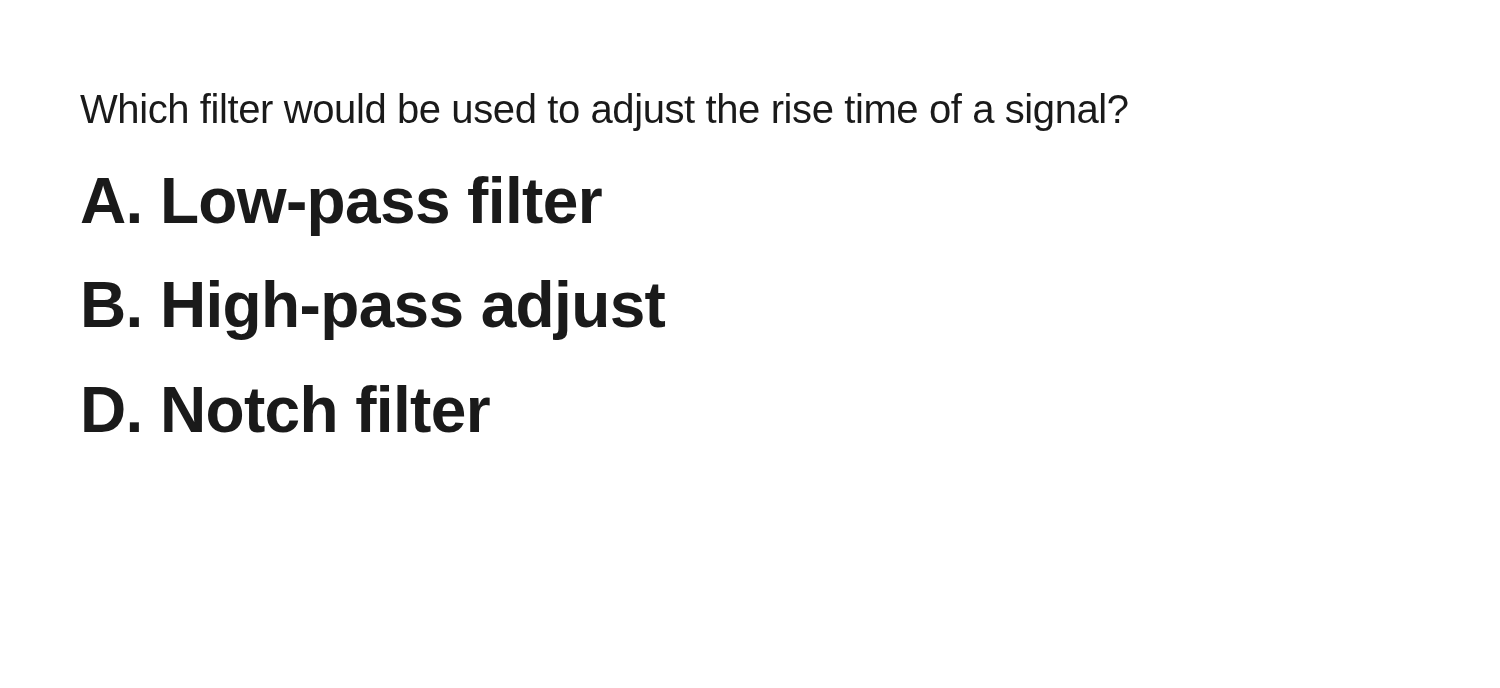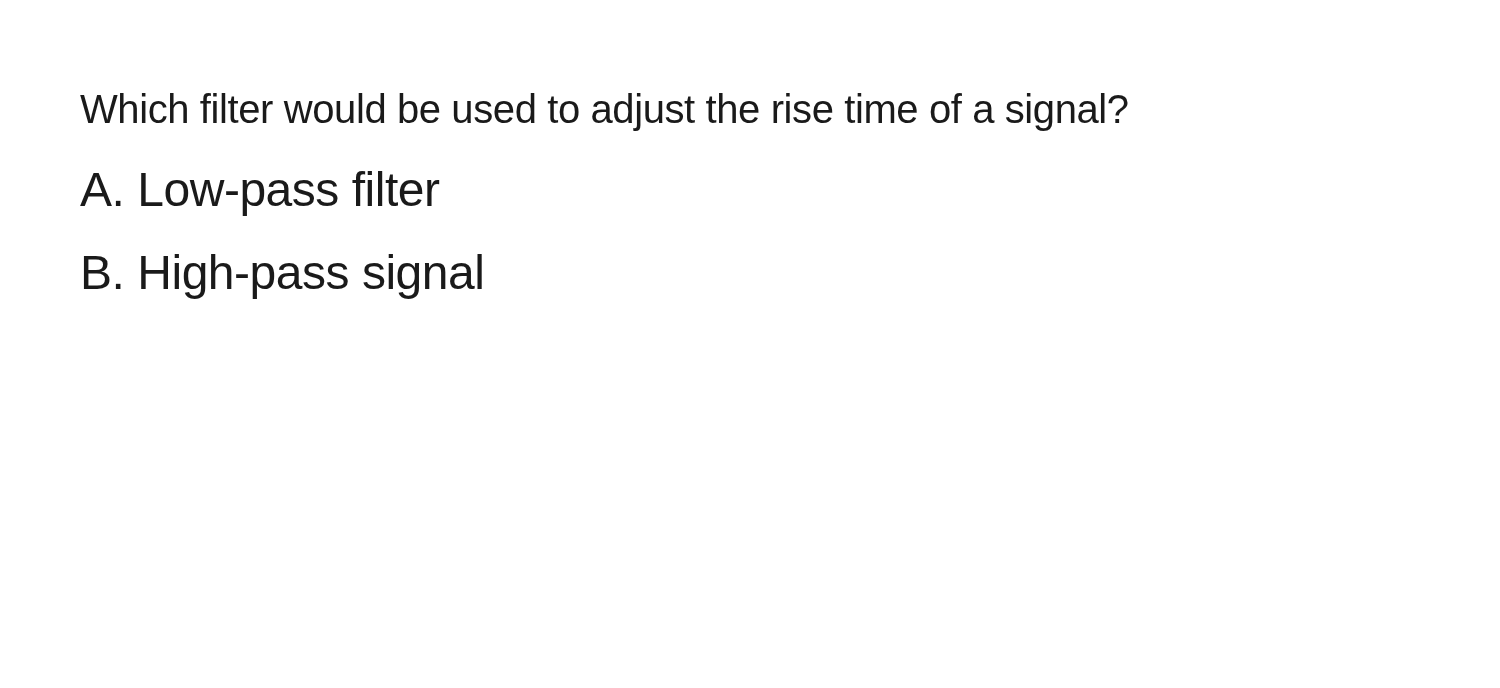--- a/index.html
+++ b/index.html
@@ -22,23 +22,23 @@
       margin-bottom: 16px;
       letter-spacing: -0.01em;
     }
     .options {
       display: flex;
       flex-direction: column;
       gap: 18px;
       margin-top: 8px;
     }
     .option {
-      font-size: 48px;
+      font-size: 64px;
       line-height: 1.35;
-      font-weight: 400;
+      font-weight: 700;
       letter-spacing: -0.01em;
     }
     .option-label {
       display: inline;
     }
     .option-text {
       display: inline;
     }
   </style>
 </head>
@@ -46,15 +46,19 @@
 
 <div class="question-text">Which filter would be used to adjust the rise time of a signal?</div>
 
 <div class="options">
   <div class="option">
     <span class="option-label">A.</span>
     <span class="option-text">Low-pass filter</span>
   </div>
   <div class="option">
     <span class="option-label">B.</span>
-    <span class="option-text">High-pass signal</span>
+    <span class="option-text">High-pass adjust</span>
+  </div>
+  <div class="option">
+    <span class="option-label">D.</span>
+    <span class="option-text">Notch filter</span>
   </div>
 </div>
 
 </body></html>

